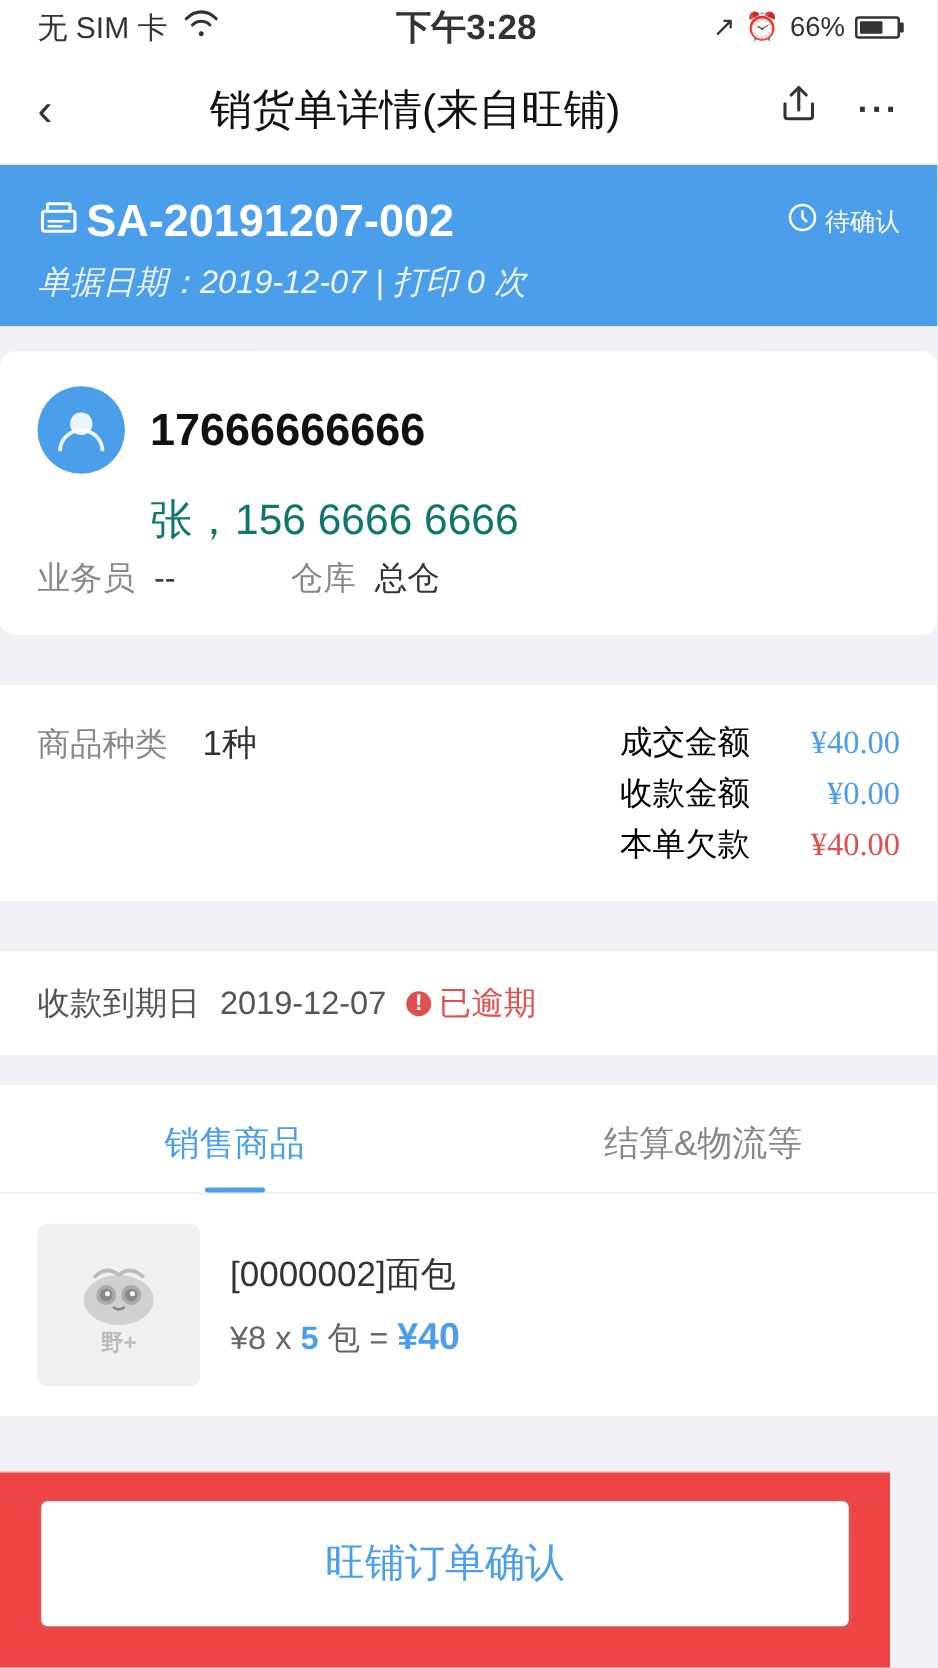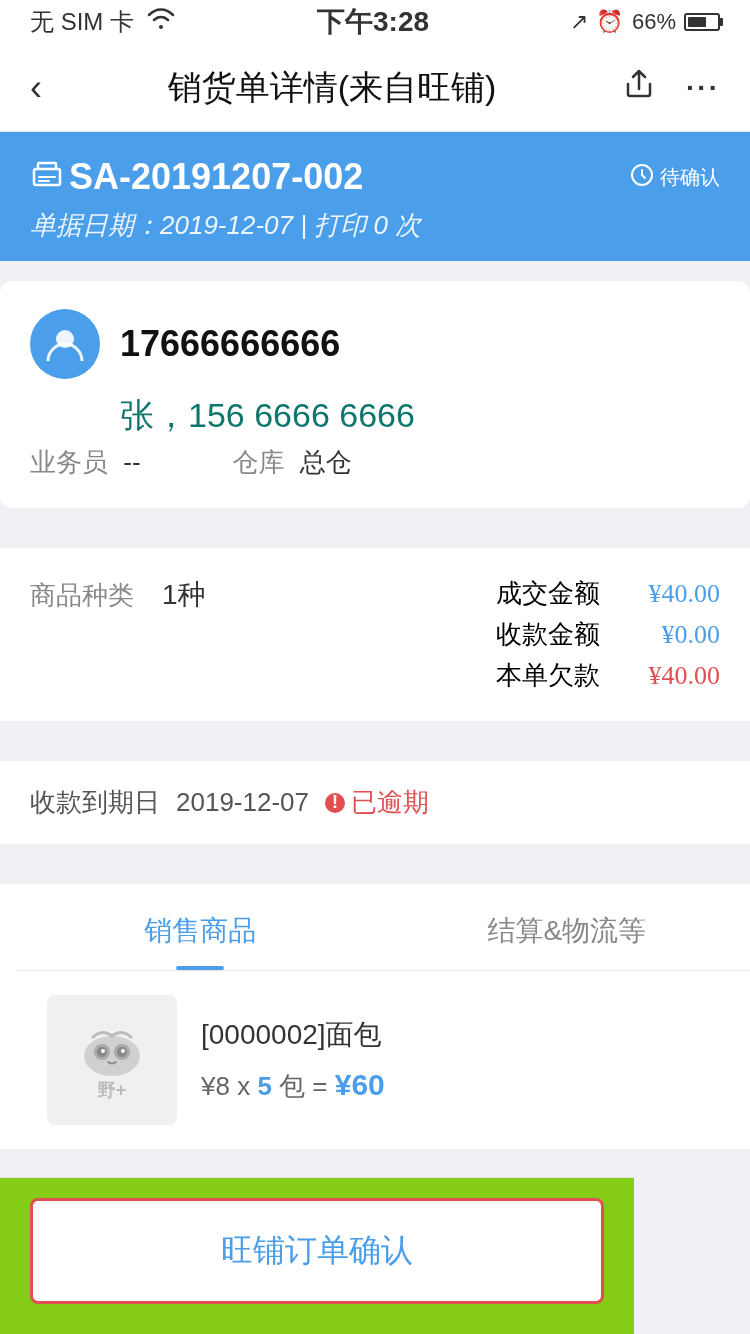--- a/index.html
+++ b/index.html
@@ -85,21 +85,20 @@
     .order-date {
       font-size: 26px;
       color: rgba(255,255,255,0.9);
       font-style: italic;
     }
 
     
     .card {
       background: #fff;
       margin-bottom: 20px;
-      padding-left: 17px;
     }
 
     
     .customer-section {
       background: #fff;
       padding: 28px 30px;
       margin-bottom: 20px;
       border-radius: 12px;
     }
     .customer-top {
@@ -175,21 +174,21 @@
       font-size: 26px;
     }
     .summary-row-label { color: #000000; }
     .summary-row-value { color: #4a9eea; font-weight: 500; min-width: 100px; text-align: right; font-family: Liberation Serif, serif; }
     .summary-row-value.red { color: #e05050; }
 
     
     .due-section {
       background: #fff;
       padding: 24px 30px;
-      margin-bottom: 20px;
+      margin-bottom: 4px;
       font-size: 26px;
       display: flex;
       align-items: center;
       gap: 16px;
       color: #555;
     }
     .overdue-badge {
       display: inline-flex;
       align-items: center;
       gap: 6px;
@@ -286,23 +285,23 @@
     .bottom-space {
       height: 200px;
       background: #f0f0f5;
     }
 
     
     .bottom-bar {
       position: fixed;
       bottom: 0;
       left: 0;
-      width: 634px;
+      width: 712px;
       padding: 20px 30px 30px;
-      background: #84cc16;
+      background: #ef4444;
       border-top: 1px solid #e5e5e5;
     }
     .confirm-btn {
       width: 100%;
       padding: 28px 0;
       background: #fff;
       border: 3px solid #e05050;
       border-radius: 8px;
       font-size: 32px;
       color: #4a9eea;
@@ -475,21 +474,21 @@
         </div>
       </div>
       <div class="product-info">
         <div class="product-name">[0000002]面包</div>
         <div class="product-price">
           <span>¥8</span>
           <span> x </span>
           <span class="price-highlight">5</span>
           <span>包</span>
           <span> = </span>
-          <span class="price-total">¥60</span>
+          <span class="price-total">¥40</span>
         </div>
       </div>
     </div>
   </div>
 </div>
 
 <div class="bottom-space"></div>
 
 <div class="bottom-bar">
   <button class="confirm-btn">旺铺订单确认</button>

